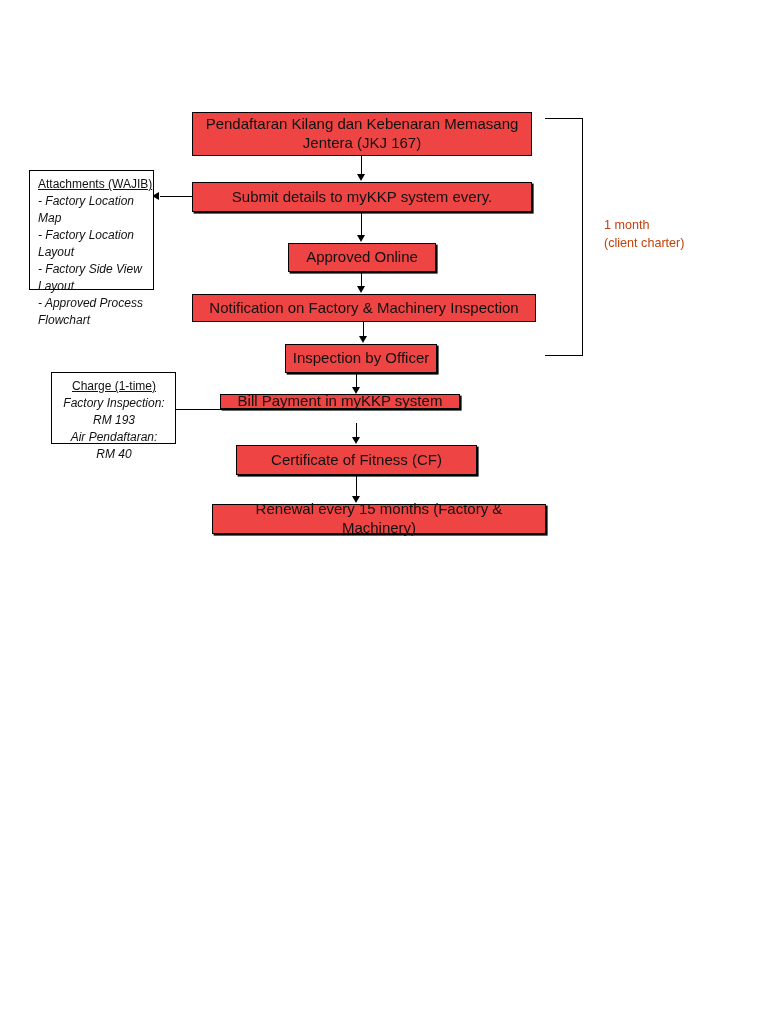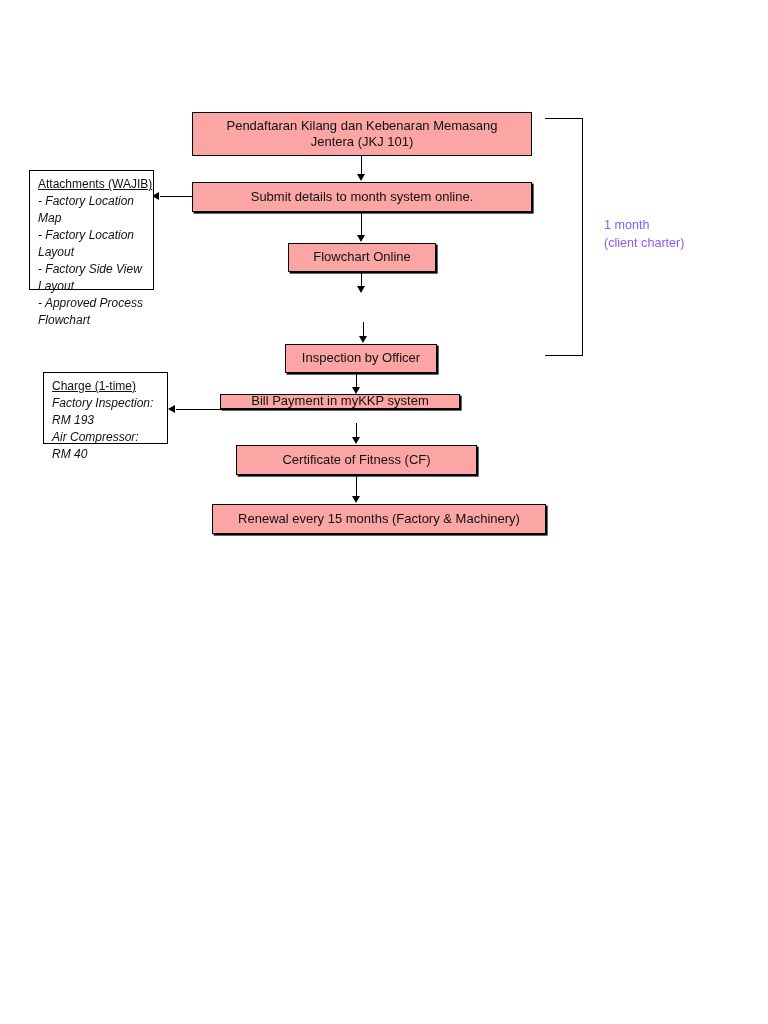--- a/index.html
+++ b/index.html
@@ -23,26 +23,26 @@
     top: 0;
     width: 768px;
     height: 1024px;
   }
 
   
   .node {
     position: absolute;
     box-sizing: border-box;
     border: 1.4px solid #000;
-    background: #fca5a5;
+    background: #ef4444;
     display: flex;
     align-items: center;
     justify-content: center;
     text-align: center;
-    font-size: 13px;
+    font-size: 15px;
     line-height: 1.25;
     color: #111;
     padding: 2px 6px;
   }
   .node.shadow {
     box-shadow: 1.6px 1.6px 0 0 #000;
   }
 
   
   .n-register    { left: 192px; top: 112px;  width: 340px; height: 44px; }
@@ -59,21 +59,21 @@
     position: absolute;
     box-sizing: border-box;
     border: 1.2px solid #000;
     background: #fff;
     font-size: 12px;
     line-height: 1.42;
     padding: 5px 7px 5px 8px;
     color: #111;
   }
   .sb-attachments { left: 29px;  top: 170px; width: 125px; height: 120px; }
-  .sb-charge      { left: 43px;  top: 372px; width: 125px; height: 72px; }
+  .sb-charge      { left: 51px;  top: 372px; width: 125px; height: 72px; text-align: center; }
 
   .sb-title {
     text-decoration: underline;
     display: block;
     white-space: nowrap;
   }
   .sb-line {
     display: block;
     white-space: normal;
     font-style: italic;
@@ -136,41 +136,42 @@
   .bracket-top    { left: 545px; top: 118px;  width: 38px; }
   .bracket-right  { left: 582px; top: 118px;  height: 238px; }
   .bracket-bottom { left: 545px; top: 355px;  width: 38px; }
 
   .charter-label {
     position: absolute;
     left: 604px;
     top: 216px;
     font-size: 12.6px;
     line-height: 1.45;
-    color: #8b5cf6;
+    color: #c2410c;
     white-space: nowrap;
   }
   .charter-label span { display: block; }
 </style>
 </head>
 <body>
 
 <div id="canvas">
 
   <div class="node n-register">
     <div>
       <div>Pendaftaran Kilang dan Kebenaran Memasang</div>
-      <div>Jentera (JKJ 101)</div>
+      <div>Jentera (JKJ 167)</div>
     </div>
   </div>
 
-  <div class="node n-submit shadow">Submit details to month system online.</div>
-
-  <div class="node n-approved shadow">Flowchart Online</div>
-
+  <div class="node n-submit shadow">Submit details to myKKP system every.</div>
+
+  <div class="node n-approved shadow">Approved Online</div>
+
+  <div class="node n-notify">Notification on Factory &amp; Machinery Inspection</div>
 
   <div class="node n-inspection shadow">Inspection by Officer</div>
 
   <div class="node n-bill shadow">Bill Payment in myKKP system</div>
 
   <div class="node n-cert shadow">Certificate of Fitness (CF)</div>
 
   <div class="node n-renewal shadow">Renewal every 15 months (Factory &amp; Machinery)</div>
 
   <div class="vline c1"></div>
@@ -205,21 +206,21 @@
     <span class="sb-line">- Factory Location Map</span>
     <span class="sb-line">- Factory Location Layout</span>
     <span class="sb-line">- Factory Side View Layout</span>
     <span class="sb-line">- Approved Process Flowchart</span>
   </div>
 
   <div class="sidebox sb-charge">
     <span class="sb-title">Charge (1-time)</span>
     <span class="sb-line">Factory Inspection:</span>
     <span class="sb-line">RM 193</span>
-    <span class="sb-line">Air Compressor:</span>
+    <span class="sb-line">Air Pendaftaran:</span>
     <span class="sb-line">RM 40</span>
   </div>
 
   <div class="hline bracket-top"></div>
   <div class="vline bracket-right"></div>
   <div class="hline bracket-bottom"></div>
 
   <div class="charter-label">
     <span>1 month</span>
     <span>(client charter)</span>

